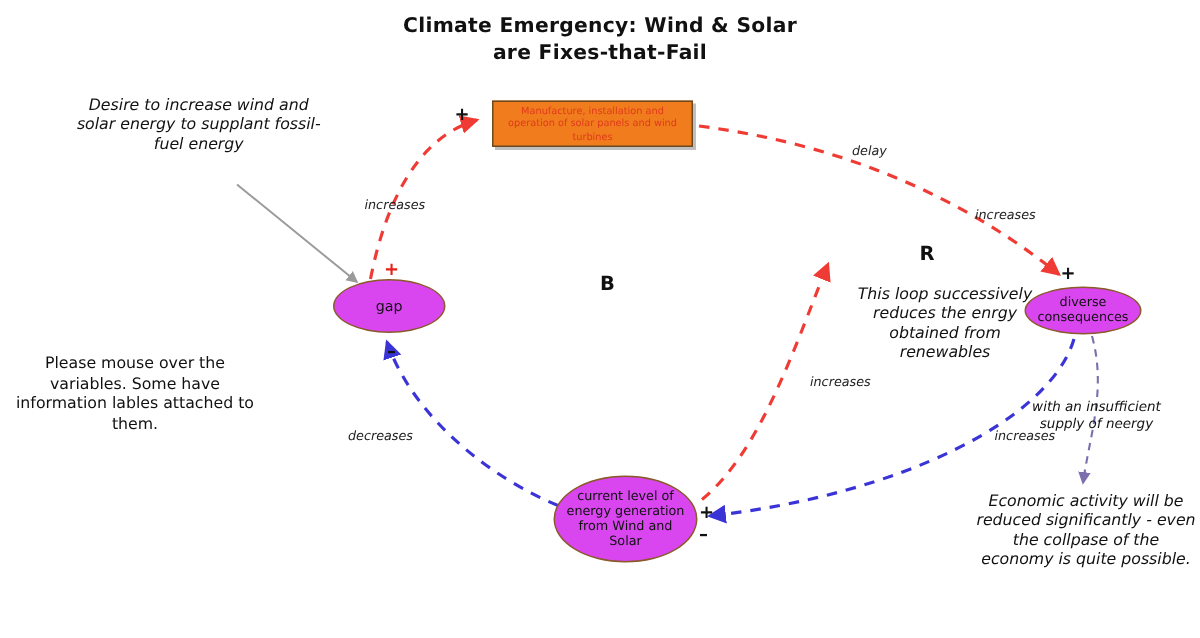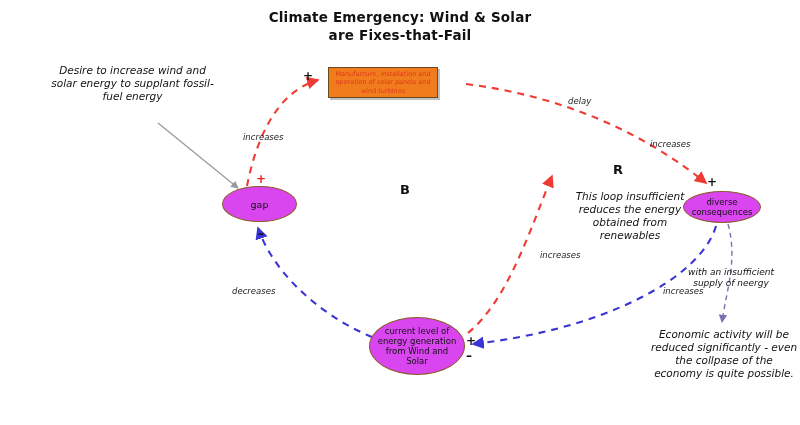--- a/index.html
+++ b/index.html
@@ -62,21 +62,21 @@
   .node-gap{
     left:222px;top:186px;width:75px;height:36px;font-size:9.5px;
   }
   .node-current{
     left:369px;top:317px;width:96px;height:58px;font-size:8.5px;line-height:10px;padding:0 5px;
   }
   .node-diverse{
     left:683px;top:191px;width:78px;height:32px;font-size:8.5px;line-height:10px;padding:0 3px;
   }
   .node-box{
-    left:328px;top:67px;width:110px;height:31px;
+    left:328px;top:67px;width:134px;height:31px;
     background:#f07c1e;
     border:1.2px solid #6b4a22;
     box-shadow:2px 2px 0 rgba(0,0,0,.25);
     display:flex;align-items:center;justify-content:center;text-align:center;
     color:#e03a1a;font-size:6.5px;line-height:8.5px;padding:0 4px;box-sizing:border-box;
   }
 
   
   .sign{position:absolute;font-size:12px;font-weight:bold;color:#111;line-height:1;}
   .sign-gap-plus{left:256px;top:173px;color:#e8201a;}
@@ -122,30 +122,31 @@
     <path d="M728,224 C738,260 726,292 722,322" stroke="#7b6fae" stroke-width="1.4" fill="none" stroke-dasharray="5,4" marker-end="url(#ah-purple)"></path>
   </svg>
 
   <div class="txt title">
     <div>Climate Emergency: Wind &amp; Solar</div>
     <div>are Fixes-that-Fail</div>
   </div>
 
   <div class="txt note desire">Desire to increase wind and solar energy to supplant fossil-fuel energy</div>
 
+  <div class="txt note-upright mouseover">Please mouse over the variables. Some have information lables attached to them.</div>
 
 
   <div class="txt note insuff">with an insufficient supply of neergy</div>
 
   <div class="txt note econ">Economic activity will be reduced significantly - even the collpase of the economy is quite possible.</div>
 
   <div class="txt loopB-letter">B</div>
 
   <div class="txt loopR-letter">R</div>
-  <div class="txt note loopR-text">This loop insufficient reduces the energy obtained from renewables</div>
+  <div class="txt note loopR-text">This loop successively reduces the enrgy obtained from renewables</div>
 
   <div class="elabel red lab-increases-1">increases</div>
   <div class="elabel red lab-delay">delay</div>
   <div class="elabel red lab-increases-2">increases</div>
   <div class="elabel red lab-increases-3">increases</div>
   <div class="elabel blue lab-increases-4">increases</div>
   <div class="elabel blue lab-decreases">decreases</div>
 
   <div class="node ellipse node-gap">gap</div>
 

